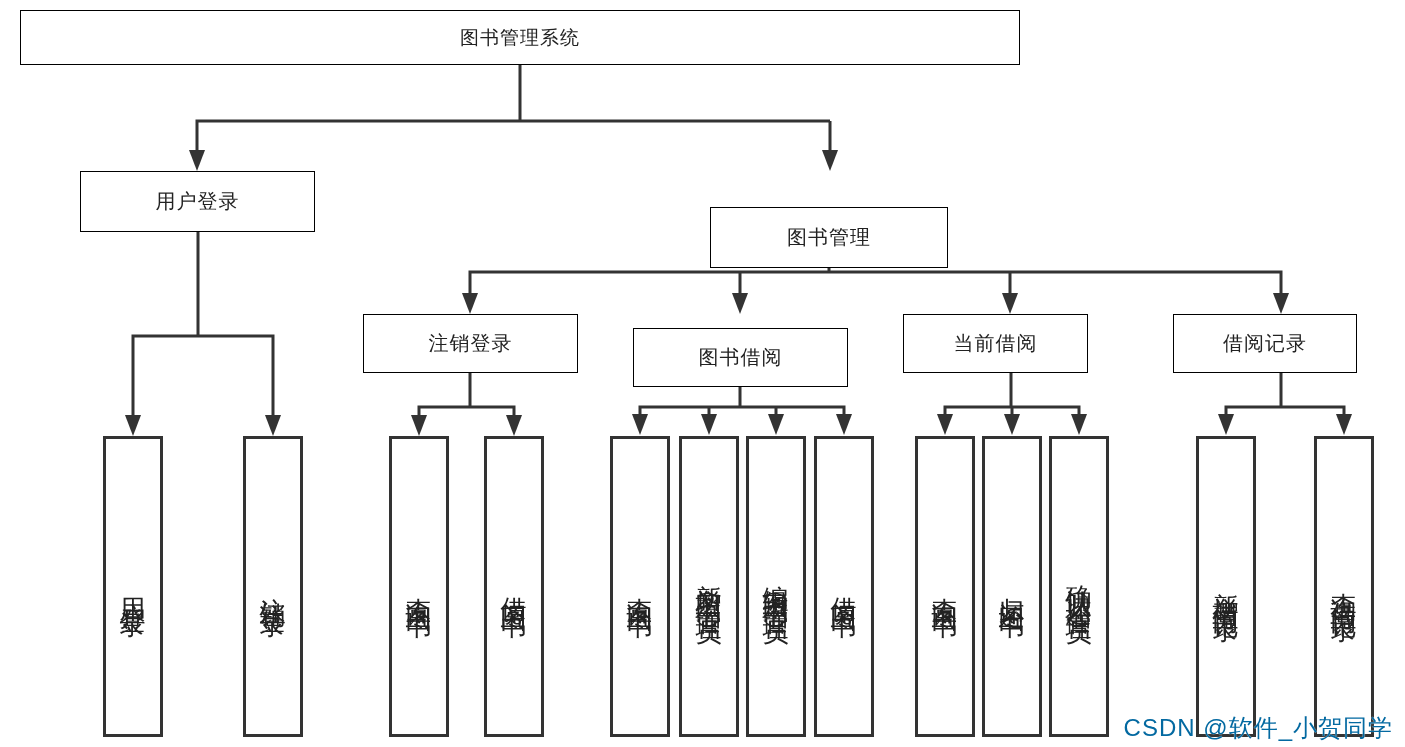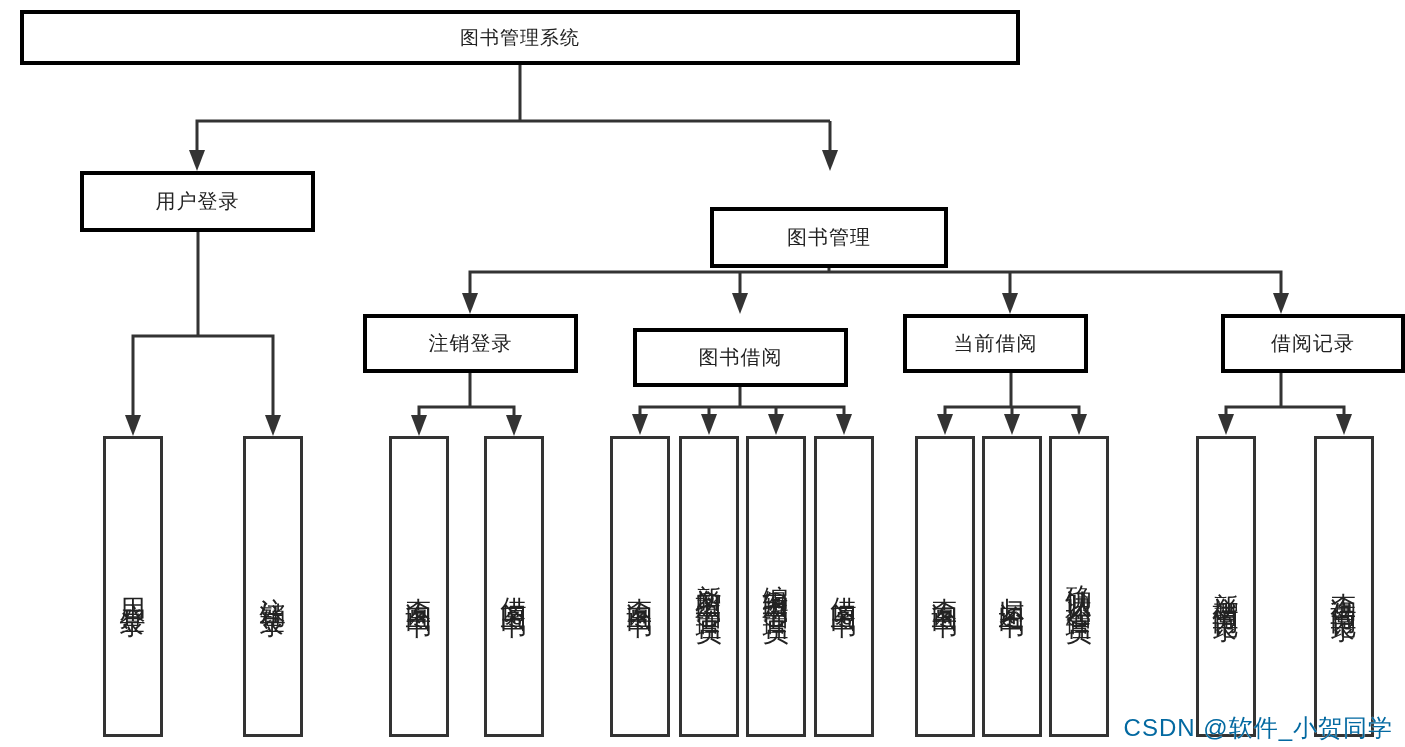--- a/index.html
+++ b/index.html
@@ -12,21 +12,21 @@
     overflow: hidden;
   }
   .connectors {
     position: absolute;
     left: 0; top: 0;
     pointer-events: none;
   }
   .hbox {
     position: absolute;
     box-sizing: border-box;
-    border: 4px solid #000000;
+    border: 1px solid #000000;
     background: #ffffff;
     display: flex;
     align-items: center;
     justify-content: center;
     color: #222222;
     z-index: 2;
   }
   .hbox span { font-size: 20px; letter-spacing: 1px; }
   .root span { font-size: 19px; }
   .vbox {
@@ -143,21 +143,21 @@
 
   <div class="hbox" style="left:363px; top:314px; width:215px; height:59px;">
     <span>注销登录</span>
   </div>
   <div class="hbox" style="left:633px; top:314px; width:215px; height:59px;margin-top:14px;">
     <span>图书借阅</span>
   </div>
   <div class="hbox" style="left:903px; top:314px; width:185px; height:59px;">
     <span>当前借阅</span>
   </div>
-  <div class="hbox" style="left:1173px; top:314px; width:184px; height:59px;margin-left:48px;">
+  <div class="hbox" style="left:1173px; top:314px; width:184px; height:59px;">
     <span>借阅记录</span>
   </div>
 
   <div class="vbox" style="left:103px;">
     <span class="vtext">用户登录</span>
   </div>
   <div class="vbox" style="left:243px;">
     <span class="vtext">注销登录</span>
   </div>
 

